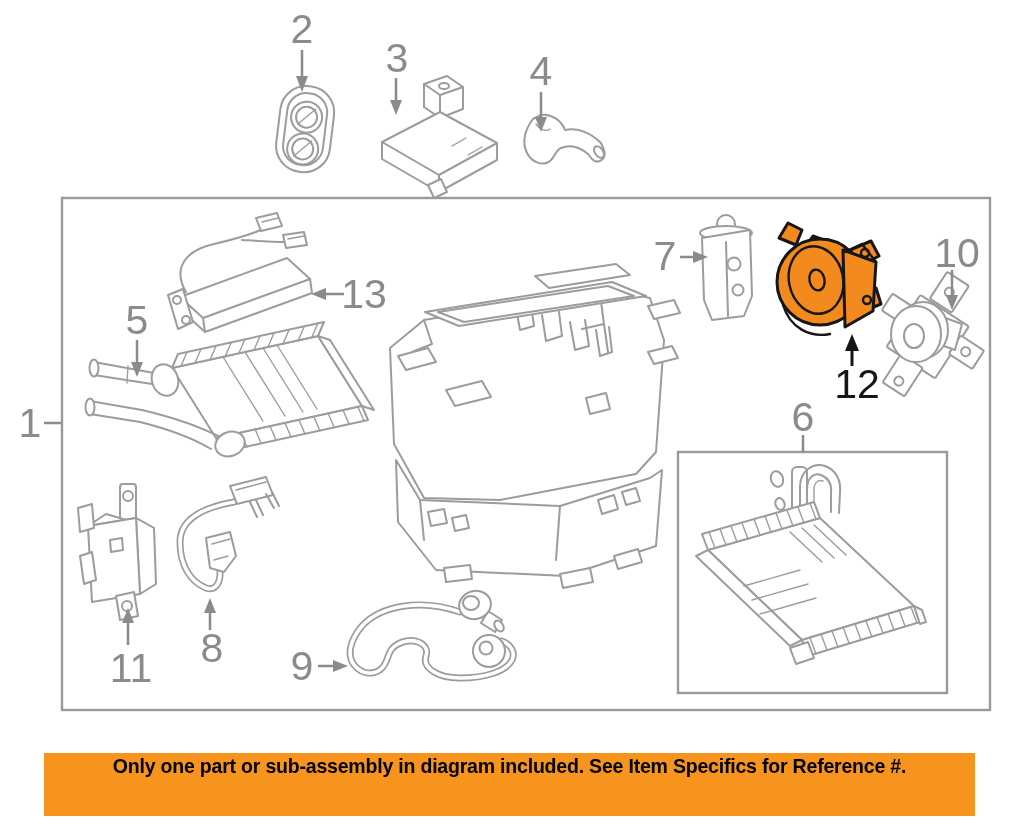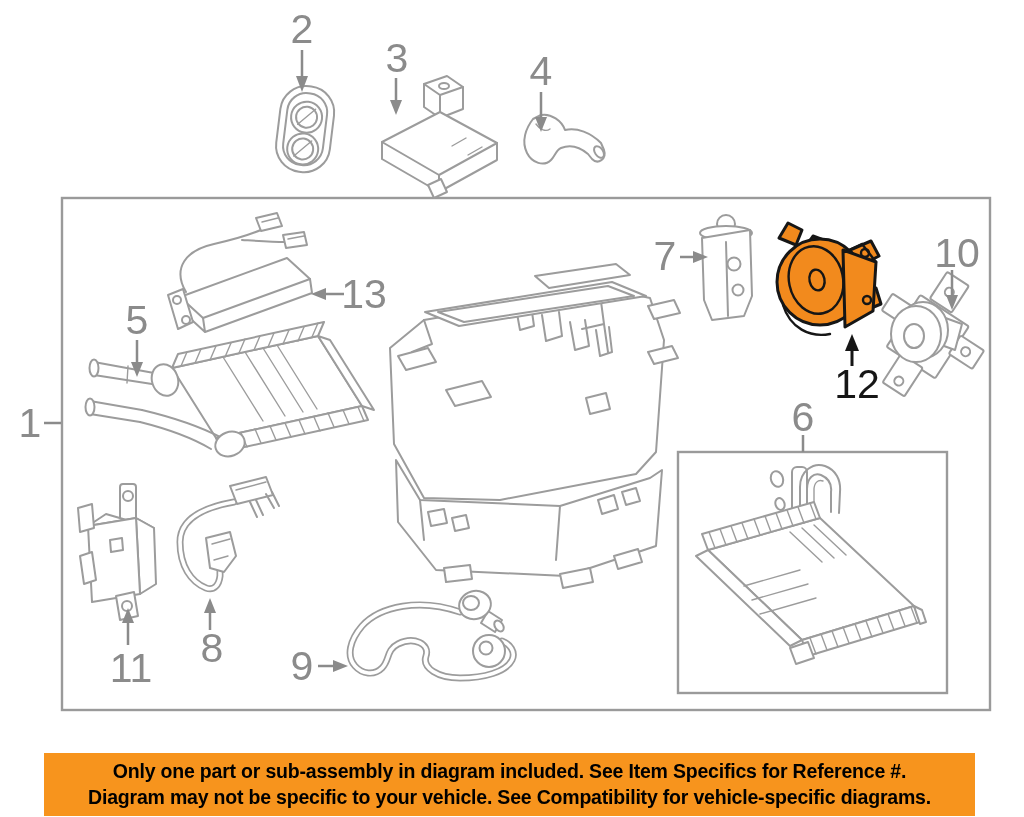--- a/index.html
+++ b/index.html
@@ -18,21 +18,21 @@
   .aln {stroke:var(--label,#8b8b8b);stroke-width:2.5;fill:none;}
   .ahd {fill:var(--label,#8b8b8b);stroke:none;}
   .aln-b{stroke:var(--highlight-stroke,#161616);stroke-width:3;fill:none;}
   .ahd-b{fill:var(--highlight-stroke,#161616);stroke:none;}
   .hl  {fill:var(--highlight-fill,#f28a1d);stroke:var(--highlight-stroke,#161616);stroke-width:3;stroke-linejoin:round;}
   .hli {fill:none;stroke:var(--highlight-stroke,#161616);stroke-width:2.4;stroke-linecap:round;}
   
   #banner{position:absolute;left:44px;top:753px;width:931px;height:63px;
           background:var(--banner-bg,#f7941d);color:var(--banner-text,#000);
           text-align:center;font-weight:700;font-size:19.5px;line-height:26px;
-          letter-spacing:-0.2px;padding-top:5px;box-sizing:border-box;white-space:nowrap;}
+          letter-spacing:-0.2px;box-sizing:border-box;white-space:nowrap;}
 </style>
 </head>
 <body>
 
 <div id="stage">
 <svg width="1024" height="748" viewBox="0 0 1024 748">
 
   <rect x="62" y="198" width="928" height="512" class="box"></rect>
   <rect x="678" y="452" width="269" height="241" class="box"></rect>
   <path d="M44,423 L61,423" class="aln"></path>
@@ -263,15 +263,14 @@
   <text x="212" y="662" class="lbl">8</text>
   <text x="302" y="680" class="lbl">9</text>
   <text x="957" y="267" class="lbl">10</text>
   <text x="131" y="682" class="lbl">11</text>
   <text x="857" y="398" class="lbl lbl-dark">12</text>
   <text x="364" y="308" class="lbl">13</text>
 </svg>
 
   <div id="banner">
     <div>Only one part or sub-assembly in diagram included. See Item Specifics for Reference #.</div>
-    <div>Diagram may not be specific to your vehicle. See Compatibility for vehicle-specific diagrams.</div>
   </div>
 </div>
 
 </body></html>

